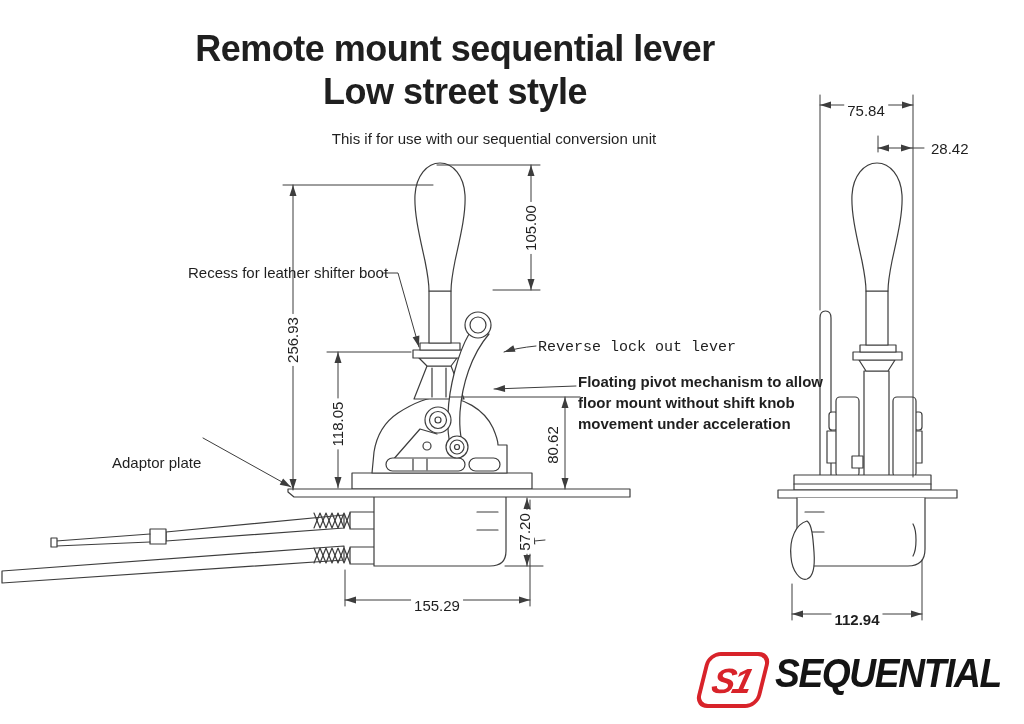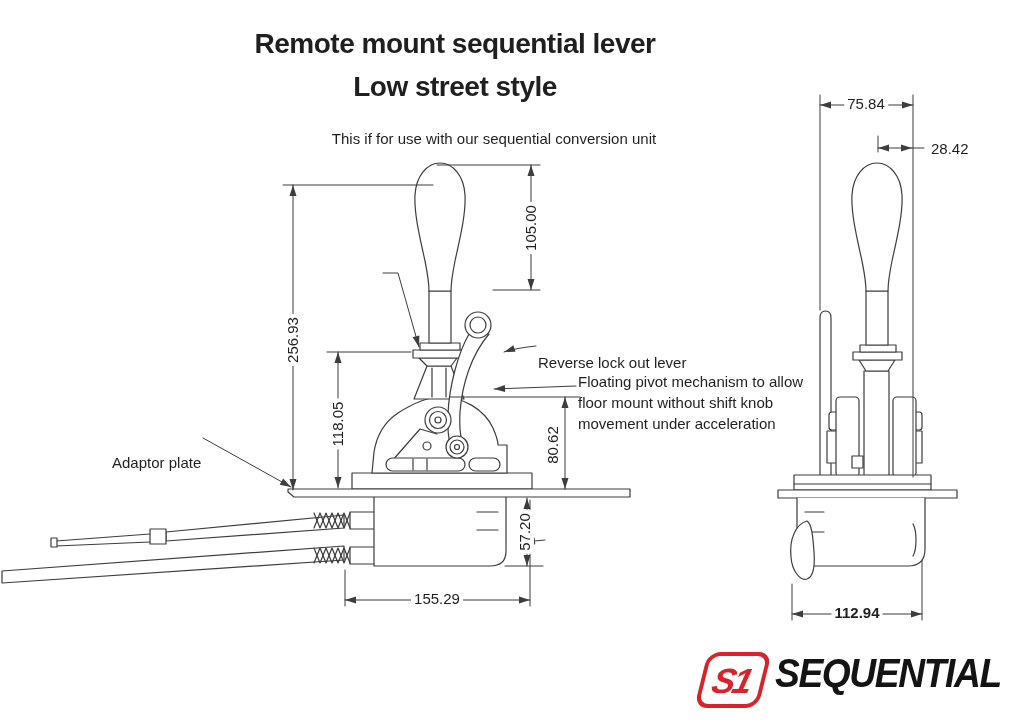--- a/index.html
+++ b/index.html
@@ -7,25 +7,25 @@
     --text:#1f1f1f;
     --logo_red:#d8232a;
   }
   html,body{margin:0;padding:0;background:#fff;}
   #canvas{
     position:relative;width:1024px;height:724px;background:#fff;overflow:hidden;
     font-family:"Liberation Sans",sans-serif;color:var(--text);
   }
   #linework{position:absolute;left:0;top:0;z-index:1;}
   .t{position:absolute;z-index:2;font-size:15px;color:var(--text);white-space:nowrap;line-height:1.2;}
-  .title{font-size:28px;font-weight:bold;letter-spacing:-0.5px;transform:translateX(-50%);}
+  .title{font-size:36px;font-weight:bold;letter-spacing:-0.5px;transform:translateX(-50%);}
   .subtitle{transform:translateX(-50%);margin-left:39px;}
   .dim{background:#fff;padding:0 3px;}
   .vdim{transform:translate(-50%,-50%) rotate(-90deg);}
-  .hdim{transform:translate(-50%,-50%);}
+  .hdim{transform:translate(-50%,-50%);margin-top:7px;}
   .pre{white-space:pre-line;line-height:21px;}
   
   #logo{position:absolute;left:697px;top:646px;width:325px;height:68px;z-index:2;}
   .s1box{
     position:absolute;left:4px;top:6px;width:56px;height:48px;
     border:4px solid var(--logo_red);border-radius:13px;background:#fff;
     transform:skewX(-14deg);
     display:flex;align-items:center;justify-content:center;
   }
   .s1txt{
@@ -176,22 +176,23 @@
       <path d="M576,386 L494,389" marker-end="url(#ah)"></path>
       <path d="M203,438 L291,487" marker-end="url(#ah)"></path>
       <path d="M545,540 L524,542" marker-end="url(#ah)"></path>
     </g>
   </svg>
 
   <div class="t title" style="left:455px;top:27px;">Remote mount sequential lever</div>
   <div class="t title" style="left:455px;top:70px;">Low street style</div>
   <div class="t subtitle" style="left:455px;top:130px;">This if for use with our sequential conversion unit</div>
 
-  <div class="t" style="left:538px;top:354px;">Reverse lock out lever</div>
-  <div class="t pre" style="left:578px;top:371px;">Floating pivot mechanism to allow
+  <div class="t" style="left:188px;top:264px;">Recess for leather shifter boot</div>
+  <div class="t" style="left:538px;top:339px;font-family:Liberation Mono, monospace;">Reverse lock out lever</div>
+  <div class="t pre" style="left:578px;top:371px;font-weight:bold;">Floating pivot mechanism to allow
 floor mount without shift knob
 movement under acceleration</div>
   <div class="t" style="left:112px;top:454px;">Adaptor plate</div>
 
   <div class="t dim vdim" style="left:531px;top:228px;">105.00</div>
   <div class="t dim vdim" style="left:293px;top:340px;">256.93</div>
   <div class="t dim vdim" style="left:338px;top:424px;">118.05</div>
   <div class="t dim vdim" style="left:553px;top:445px;">80.62</div>
   <div class="t dim vdim" style="left:525px;top:532px;">57.20</div>
   <div class="t dim hdim" style="left:437px;top:599px;">155.29</div>

